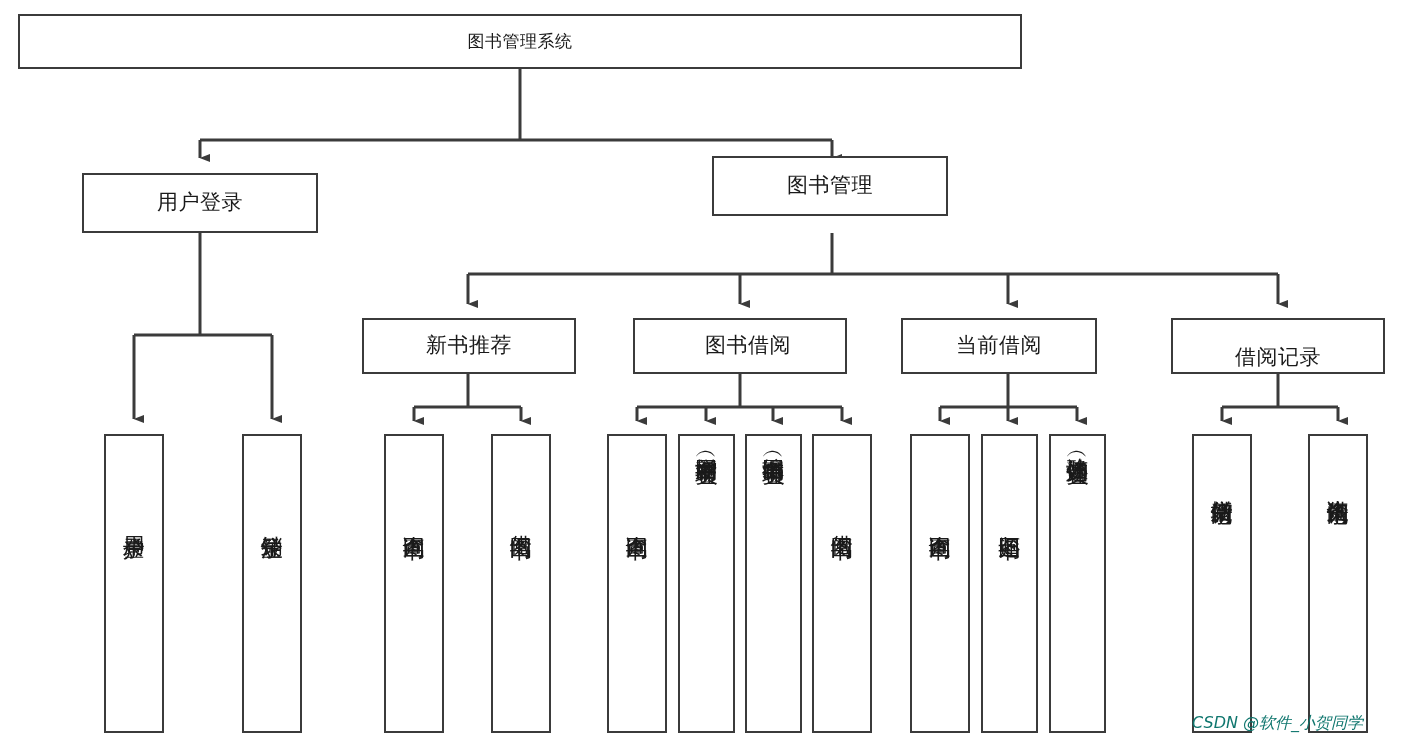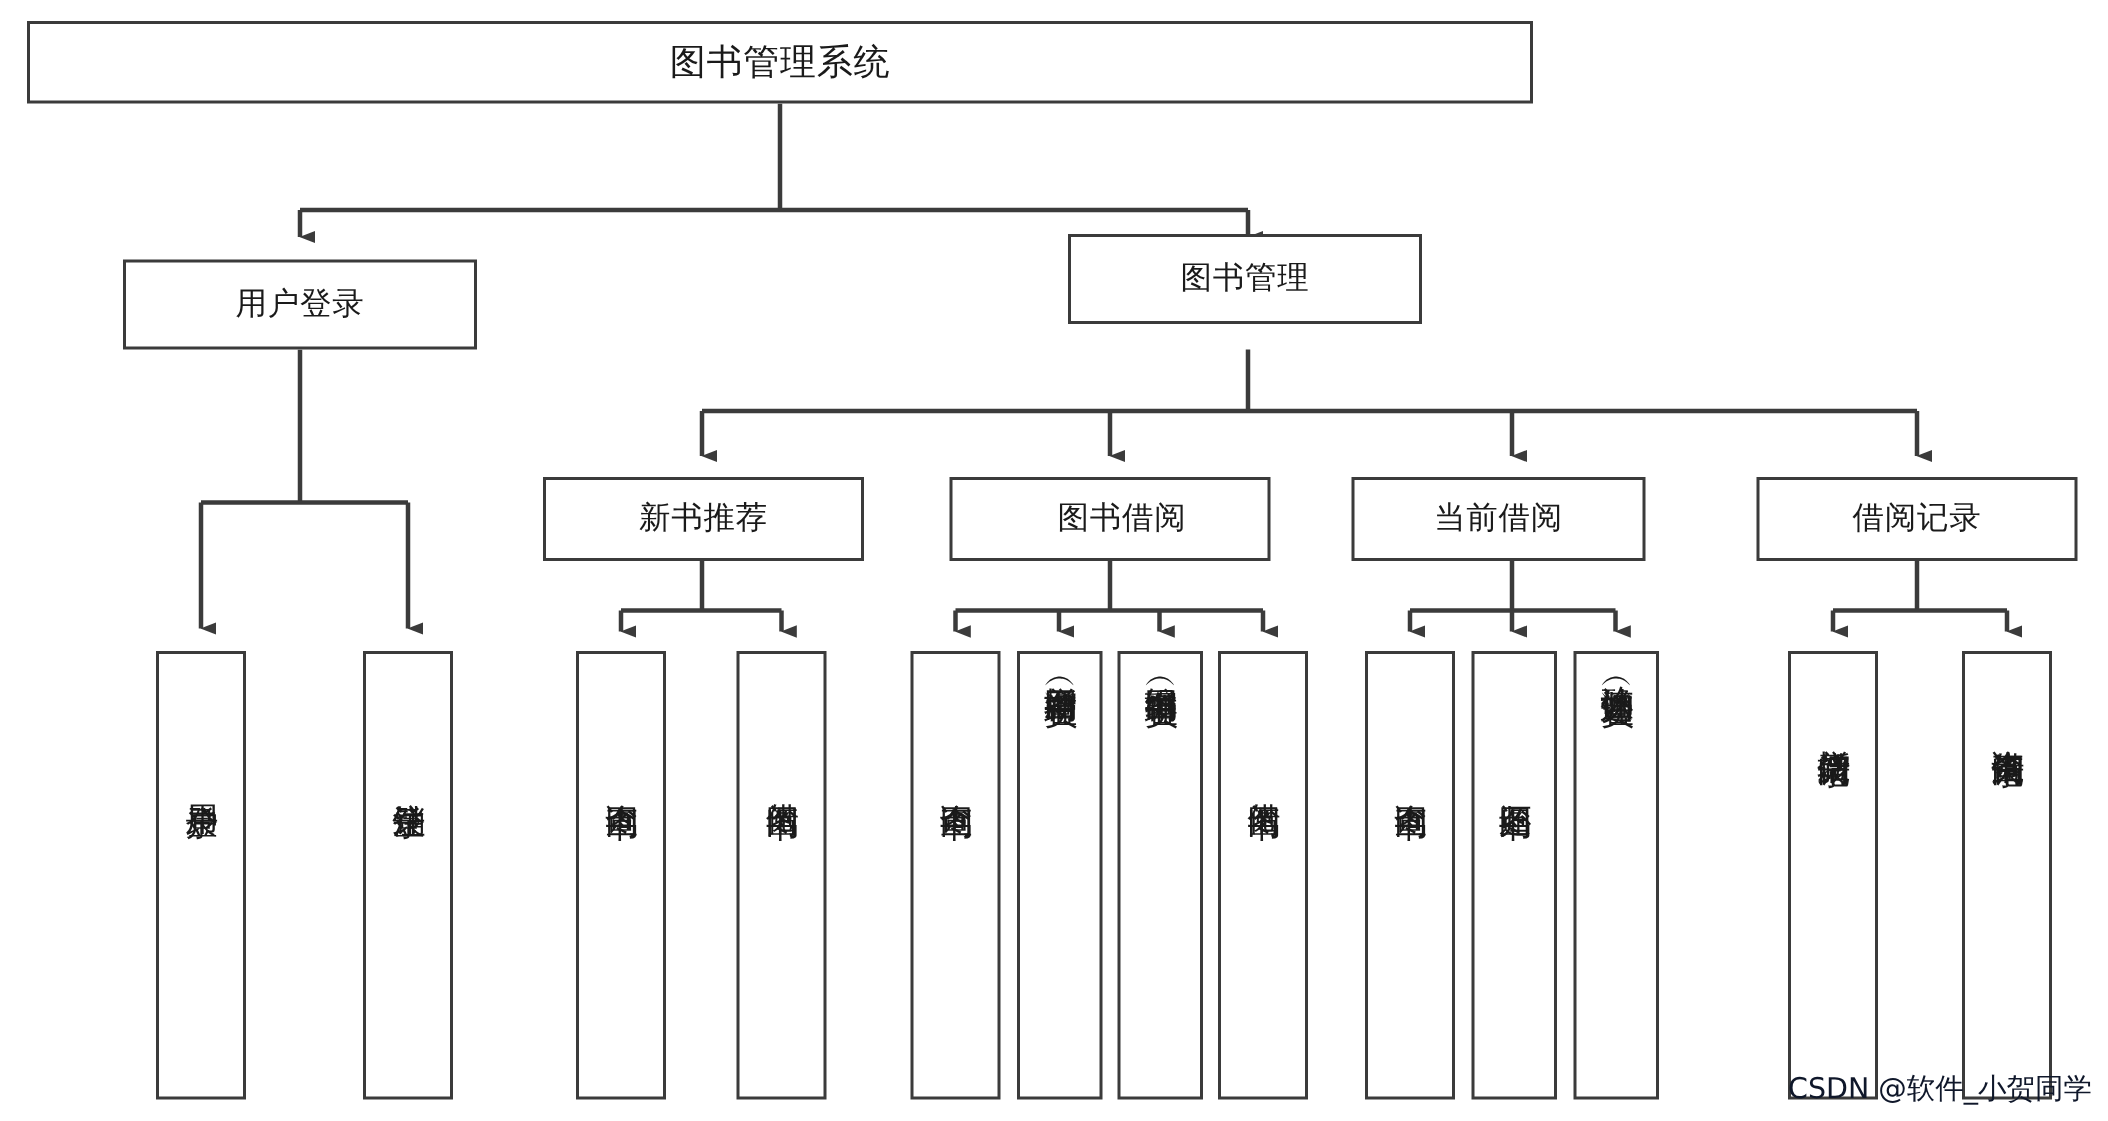--- a/index.html
+++ b/index.html
@@ -60,29 +60,30 @@
     font-size: 22px;
     line-height: 1.06;
     letter-spacing: 1px;
     max-height: 100%;
     white-space: normal;
   }
   .node.vert.pad-top { padding-top: 82px; }
   .node.vert.pad-top-mid { padding-top: 46px; }
   .node.vert.pad-top-none { padding-top: 4px; }
 
-  #title-node .node-label { font-size: 24px; }
+  #title-node .node-label { font-size: 17px; }
 
   .watermark {
     position: absolute;
-    font-size: 19px;
-    color: #0f172a;
+    font-size: 16px;
+    color: #0f766e;
     white-space: nowrap;
     z-index: 5;
     font-family: "DejaVu Sans", "Liberation Sans", sans-serif;
+    font-style: italic;
   }
 </style>
 </head>
 <body>
 
 <div id="diagram-root">
 
   <svg id="edge-layer" viewBox="0 0 1405 747" width="1405" height="747" xmlns="http://www.w3.org/2000/svg">
     <defs>
       <marker id="arrowhead" markerWidth="9" markerHeight="11" refX="4.5" refY="10.2" orient="auto" markerUnits="userSpaceOnUse">
@@ -151,21 +152,21 @@
   </div>
 
   <div class="node horiz" style="left:633px; top:318px; width:214px; height:56px;padding-left:16px;">
     <span class="node-label">图书借阅</span>
   </div>
 
   <div class="node horiz" style="left:901px; top:318px; width:196px; height:56px;">
     <span class="node-label">当前借阅</span>
   </div>
 
-  <div class="node horiz" style="left:1171px; top:318px; width:214px; height:56px;">
+  <div class="node horiz" style="left:1171px; top:318px; width:214px; height:56px;align-items:flex-end;">
     <span class="node-label">借阅记录</span>
   </div>
 
   <div class="node vert pad-top" style="left:104px; top:434px; width:60px; height:299px;">
     <span class="node-label">用户登录</span>
   </div>
 
   <div class="node vert pad-top" style="left:242px; top:434px; width:60px; height:299px;">
     <span class="node-label">注销登录</span>
   </div>

